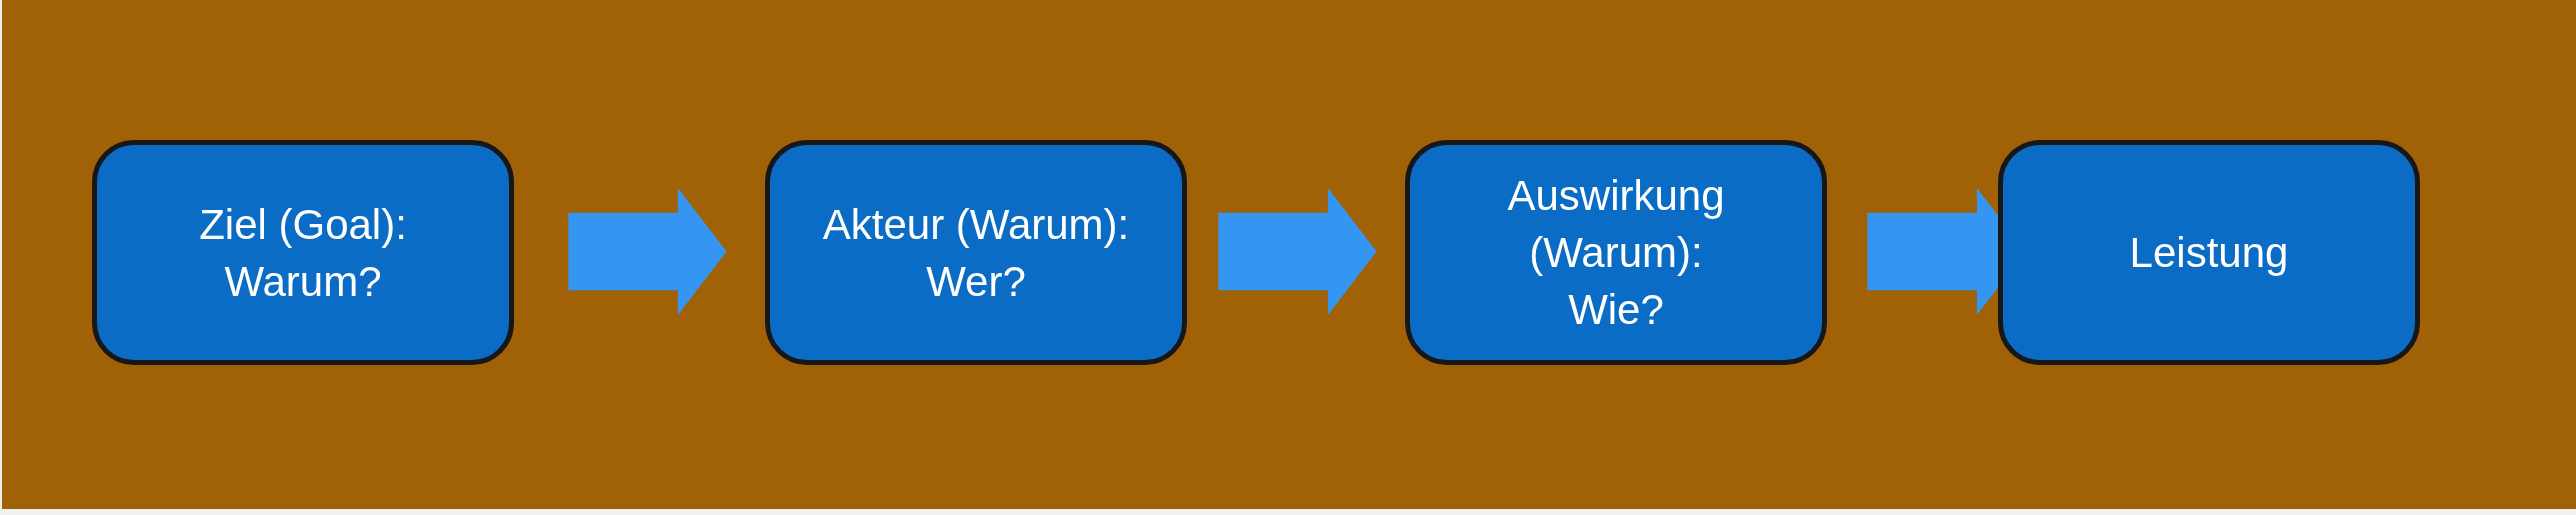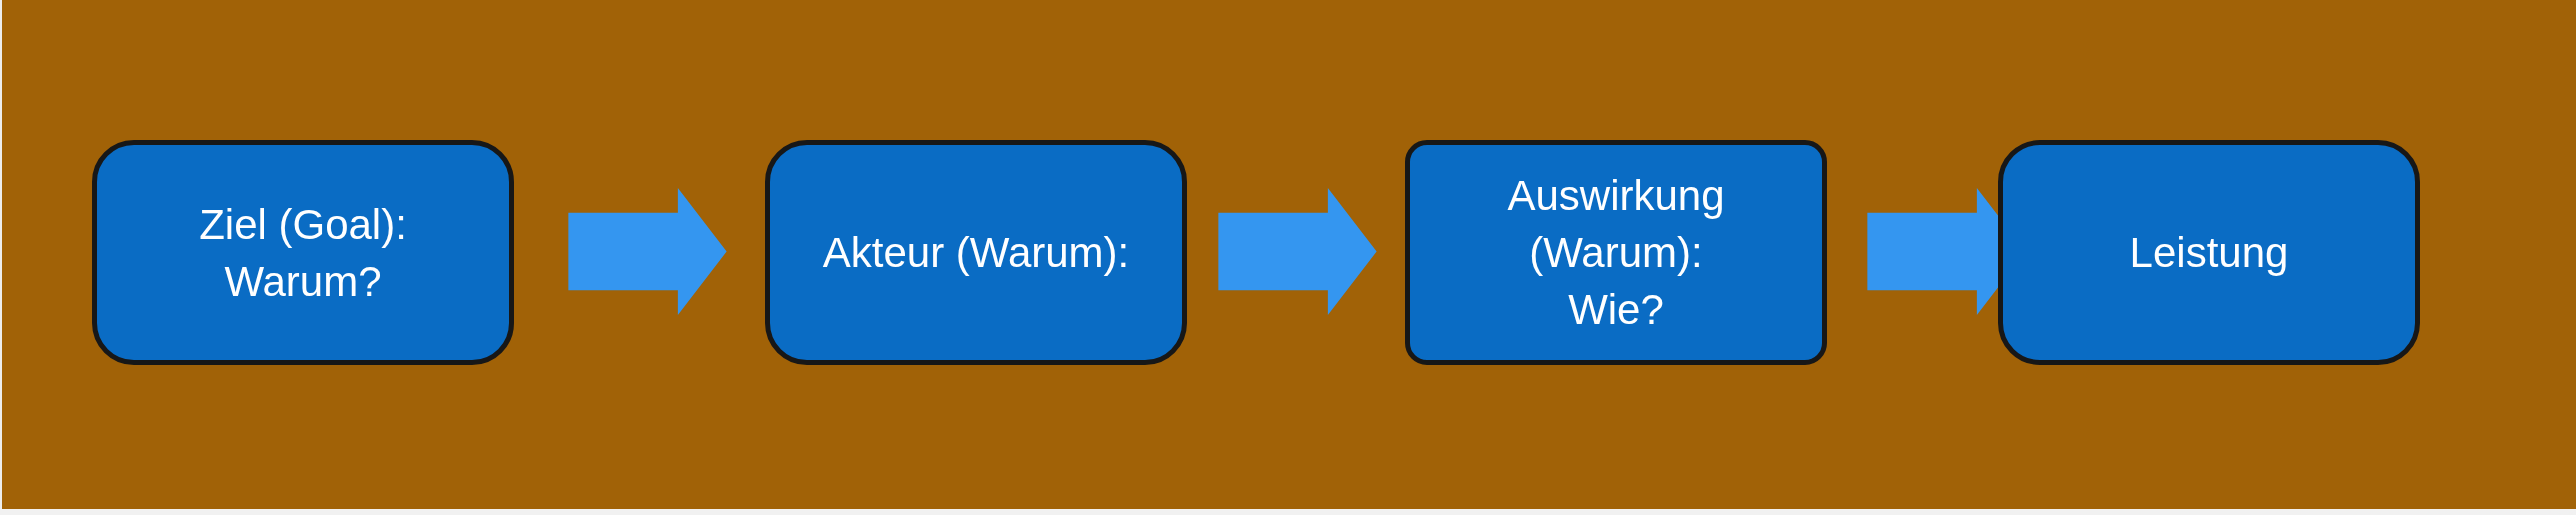--- a/index.html
+++ b/index.html
@@ -45,21 +45,21 @@
   }
   .node .line {
     color: #ffffff;
     font-size: 42px;
     line-height: 57px;
     text-align: center;
     white-space: nowrap;
   }
   .n1 { left: 92px; }
   .n2 { left: 765px; }
-  .n3 { left: 1405px; border-radius: 22px; }
+  .n3 { left: 1405px; }
   .n4 { left: 1998px; }
   .arrow {
     position: absolute;
     top: 188px;
     width: 159px;
     height: 127px;
   }
   .a1 { left: 568px; }
   .a2 { left: 1218px; }
   .a3 { left: 1867px; }
@@ -75,20 +75,21 @@
     <div class="line">Ziel (Goal):</div>
     <div class="line">Warum?</div>
   </div>
 
   <svg class="arrow a1" viewBox="0 0 172 138" xmlns="http://www.w3.org/2000/svg">
     <polygon points="0,27 119,27 119,0 172,69 119,138 119,111 0,111" fill="#3496f0"></polygon>
   </svg>
 
   <div class="node n2">
     <div class="line">Akteur (Warum):</div>
+    <div class="line">Wer?</div>
   </div>
 
   <svg class="arrow a2" viewBox="0 0 172 138" xmlns="http://www.w3.org/2000/svg">
     <polygon points="0,27 119,27 119,0 172,69 119,138 119,111 0,111" fill="#3496f0"></polygon>
   </svg>
 
   <div class="node n3">
     <div class="line">Auswirkung</div>
     <div class="line">(Warum):</div>
     <div class="line">Wie?</div>

